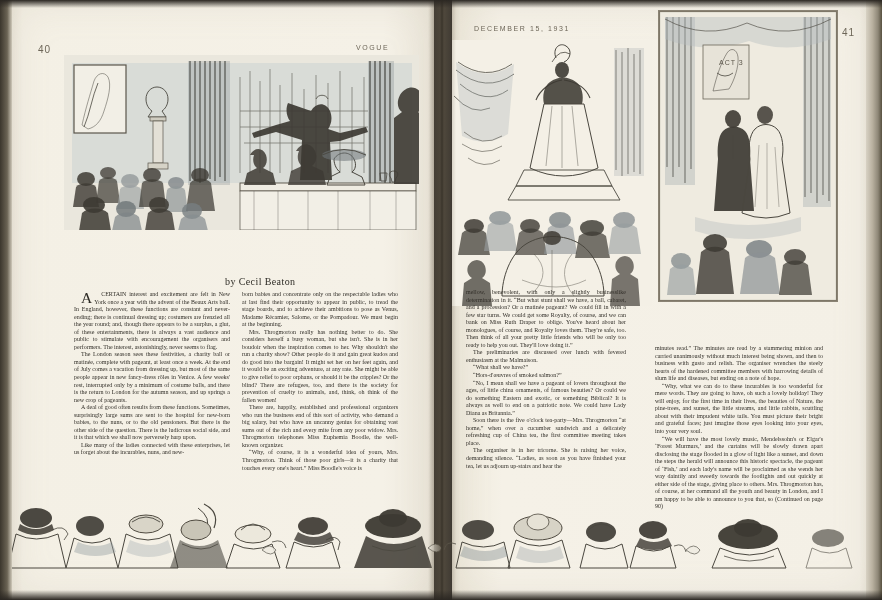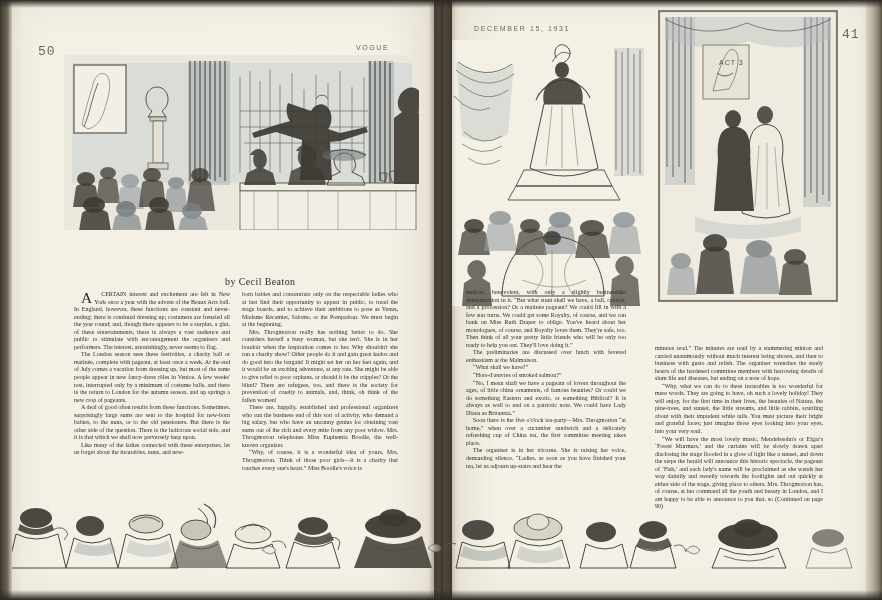--- a/index.html
+++ b/index.html
@@ -36,22 +36,22 @@
   .edge-left{position:absolute;left:0;top:0;width:12px;height:600px;
     background:linear-gradient(90deg,#3b362d,#6a6354 60%,#cfc9ba);}
   .edge-bottom{position:absolute;left:0;bottom:0;width:882px;height:10px;
     background:linear-gradient(180deg,rgba(40,36,30,0),#2b2722);}
   .edge-top{position:absolute;left:0;top:0;width:882px;height:8px;
     background:linear-gradient(0deg,rgba(40,36,30,0),#2b2722);}
 
   
   .runhead{position:absolute;font-family:"Liberation Sans",sans-serif;
     font-size:7px;letter-spacing:1.6px;color:#6d6658;}
-  .folio{position:absolute;font-family:Liberation Mono, monospace;
-    font-size:13px;letter-spacing:1px;color:#6d6658;}
+  .folio{position:absolute;font-family:Liberation Sans, sans-serif;
+    font-size:10px;letter-spacing:1px;color:#6d6658;}
 
   
   .headline{position:absolute;left:66px;top:245px;
     font-family:"Liberation Sans",sans-serif;font-weight:300;
     font-size:25px;letter-spacing:1.6px;color:#3c3930;white-space:nowrap;}
   .byline{position:absolute;left:215px;top:276px;
     font-family:"Liberation Serif",serif;font-weight:normal;
     font-size:10px;letter-spacing:.4px;color:#2e2c26;}
 
   
@@ -85,21 +85,21 @@
 </style>
 </head>
 <body>
 
 <div class="spread">
   <div class="surround"></div>
 
   <div class="page page-left">
 
     <div class="runhead" style="left:346px;top:44px;">VOGUE</div>
-    <div class="folio" style="left:28px;top:44px;">50</div>
+    <div class="folio" style="left:28px;top:44px;">40</div>
 
     <div class="illus ill-main" style="left:54px;top:55px;">
       <svg width="355" height="175" viewBox="0 0 355 175">
         <rect x="0" y="0" width="355" height="175" fill="#eae7dd"></rect>
 
         <rect x="8" y="8" width="340" height="120" fill="#c6ced0" opacity=".45"></rect>
 
         <rect x="10" y="10" width="52" height="68" fill="#f2efe6" stroke="#5a554b" stroke-width="1.2"></rect>
         <path class="ln" stroke-width="1" d="M18 70 C22 52 26 40 30 26 C33 18 40 16 44 22 C48 30 44 44 40 56 C37 66 32 72 24 74 Z" fill="#8f9699" opacity=".5"></path>
         <path class="ln" stroke-width=".8" d="M20 72 C26 58 28 42 34 28"></path>

